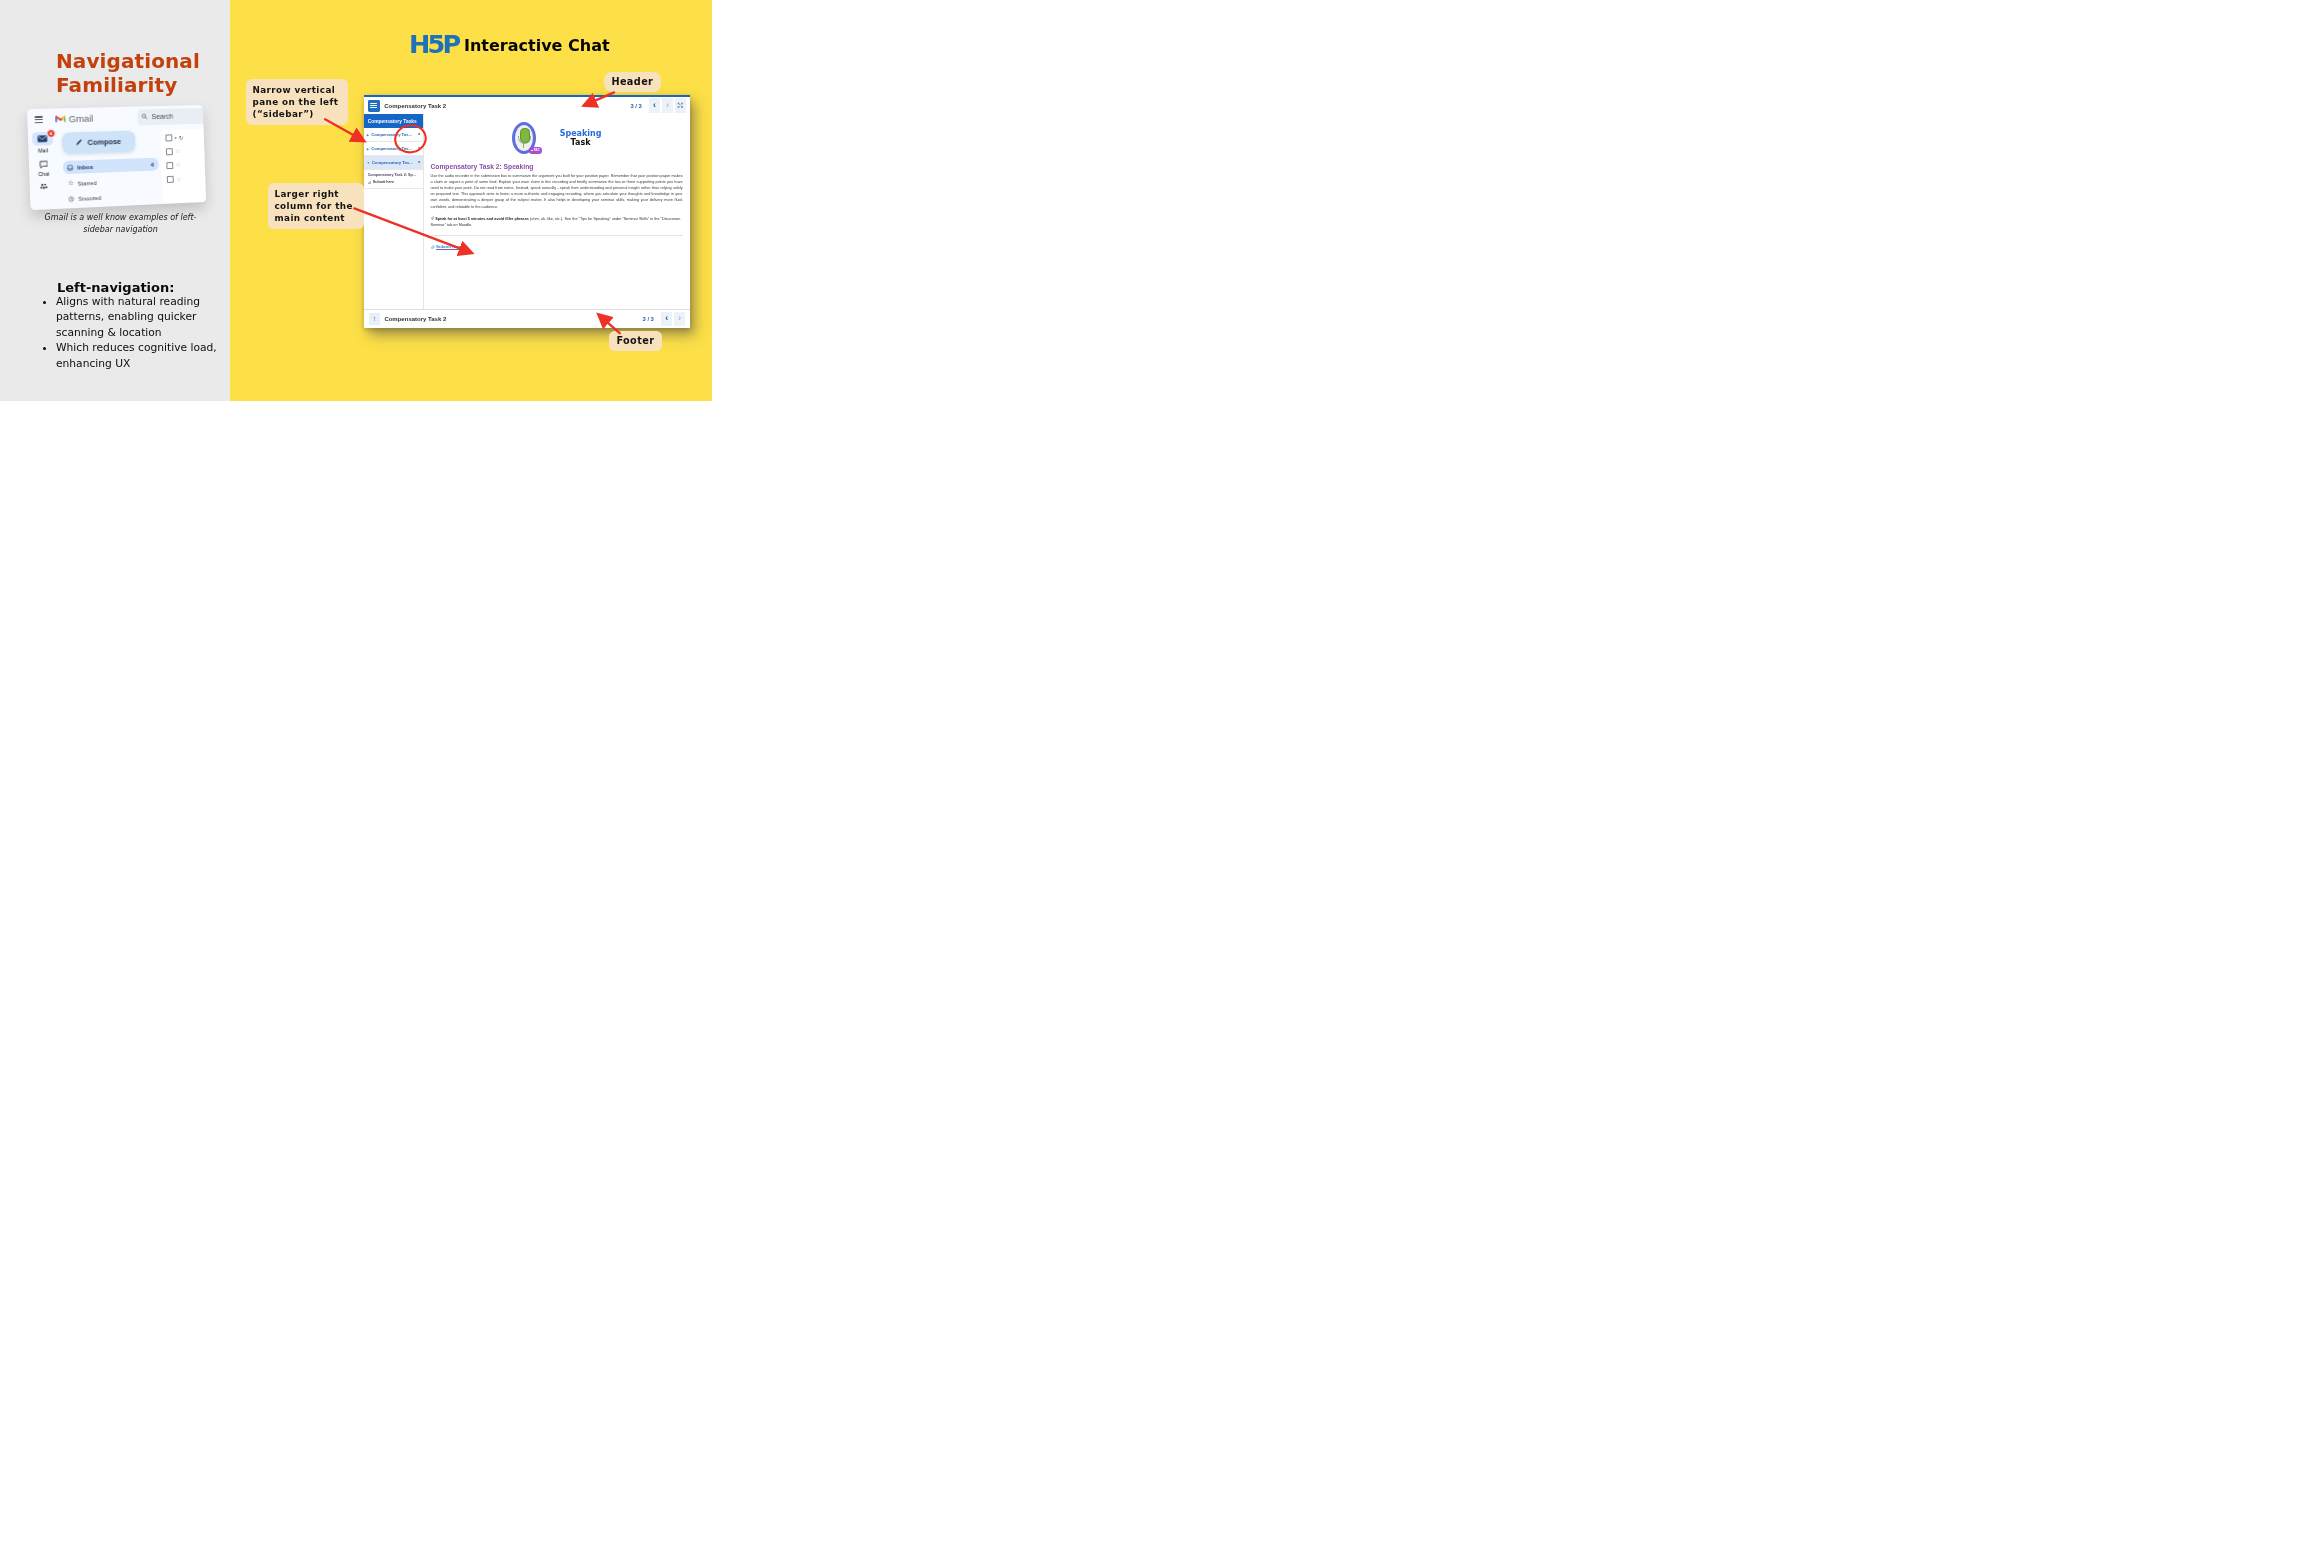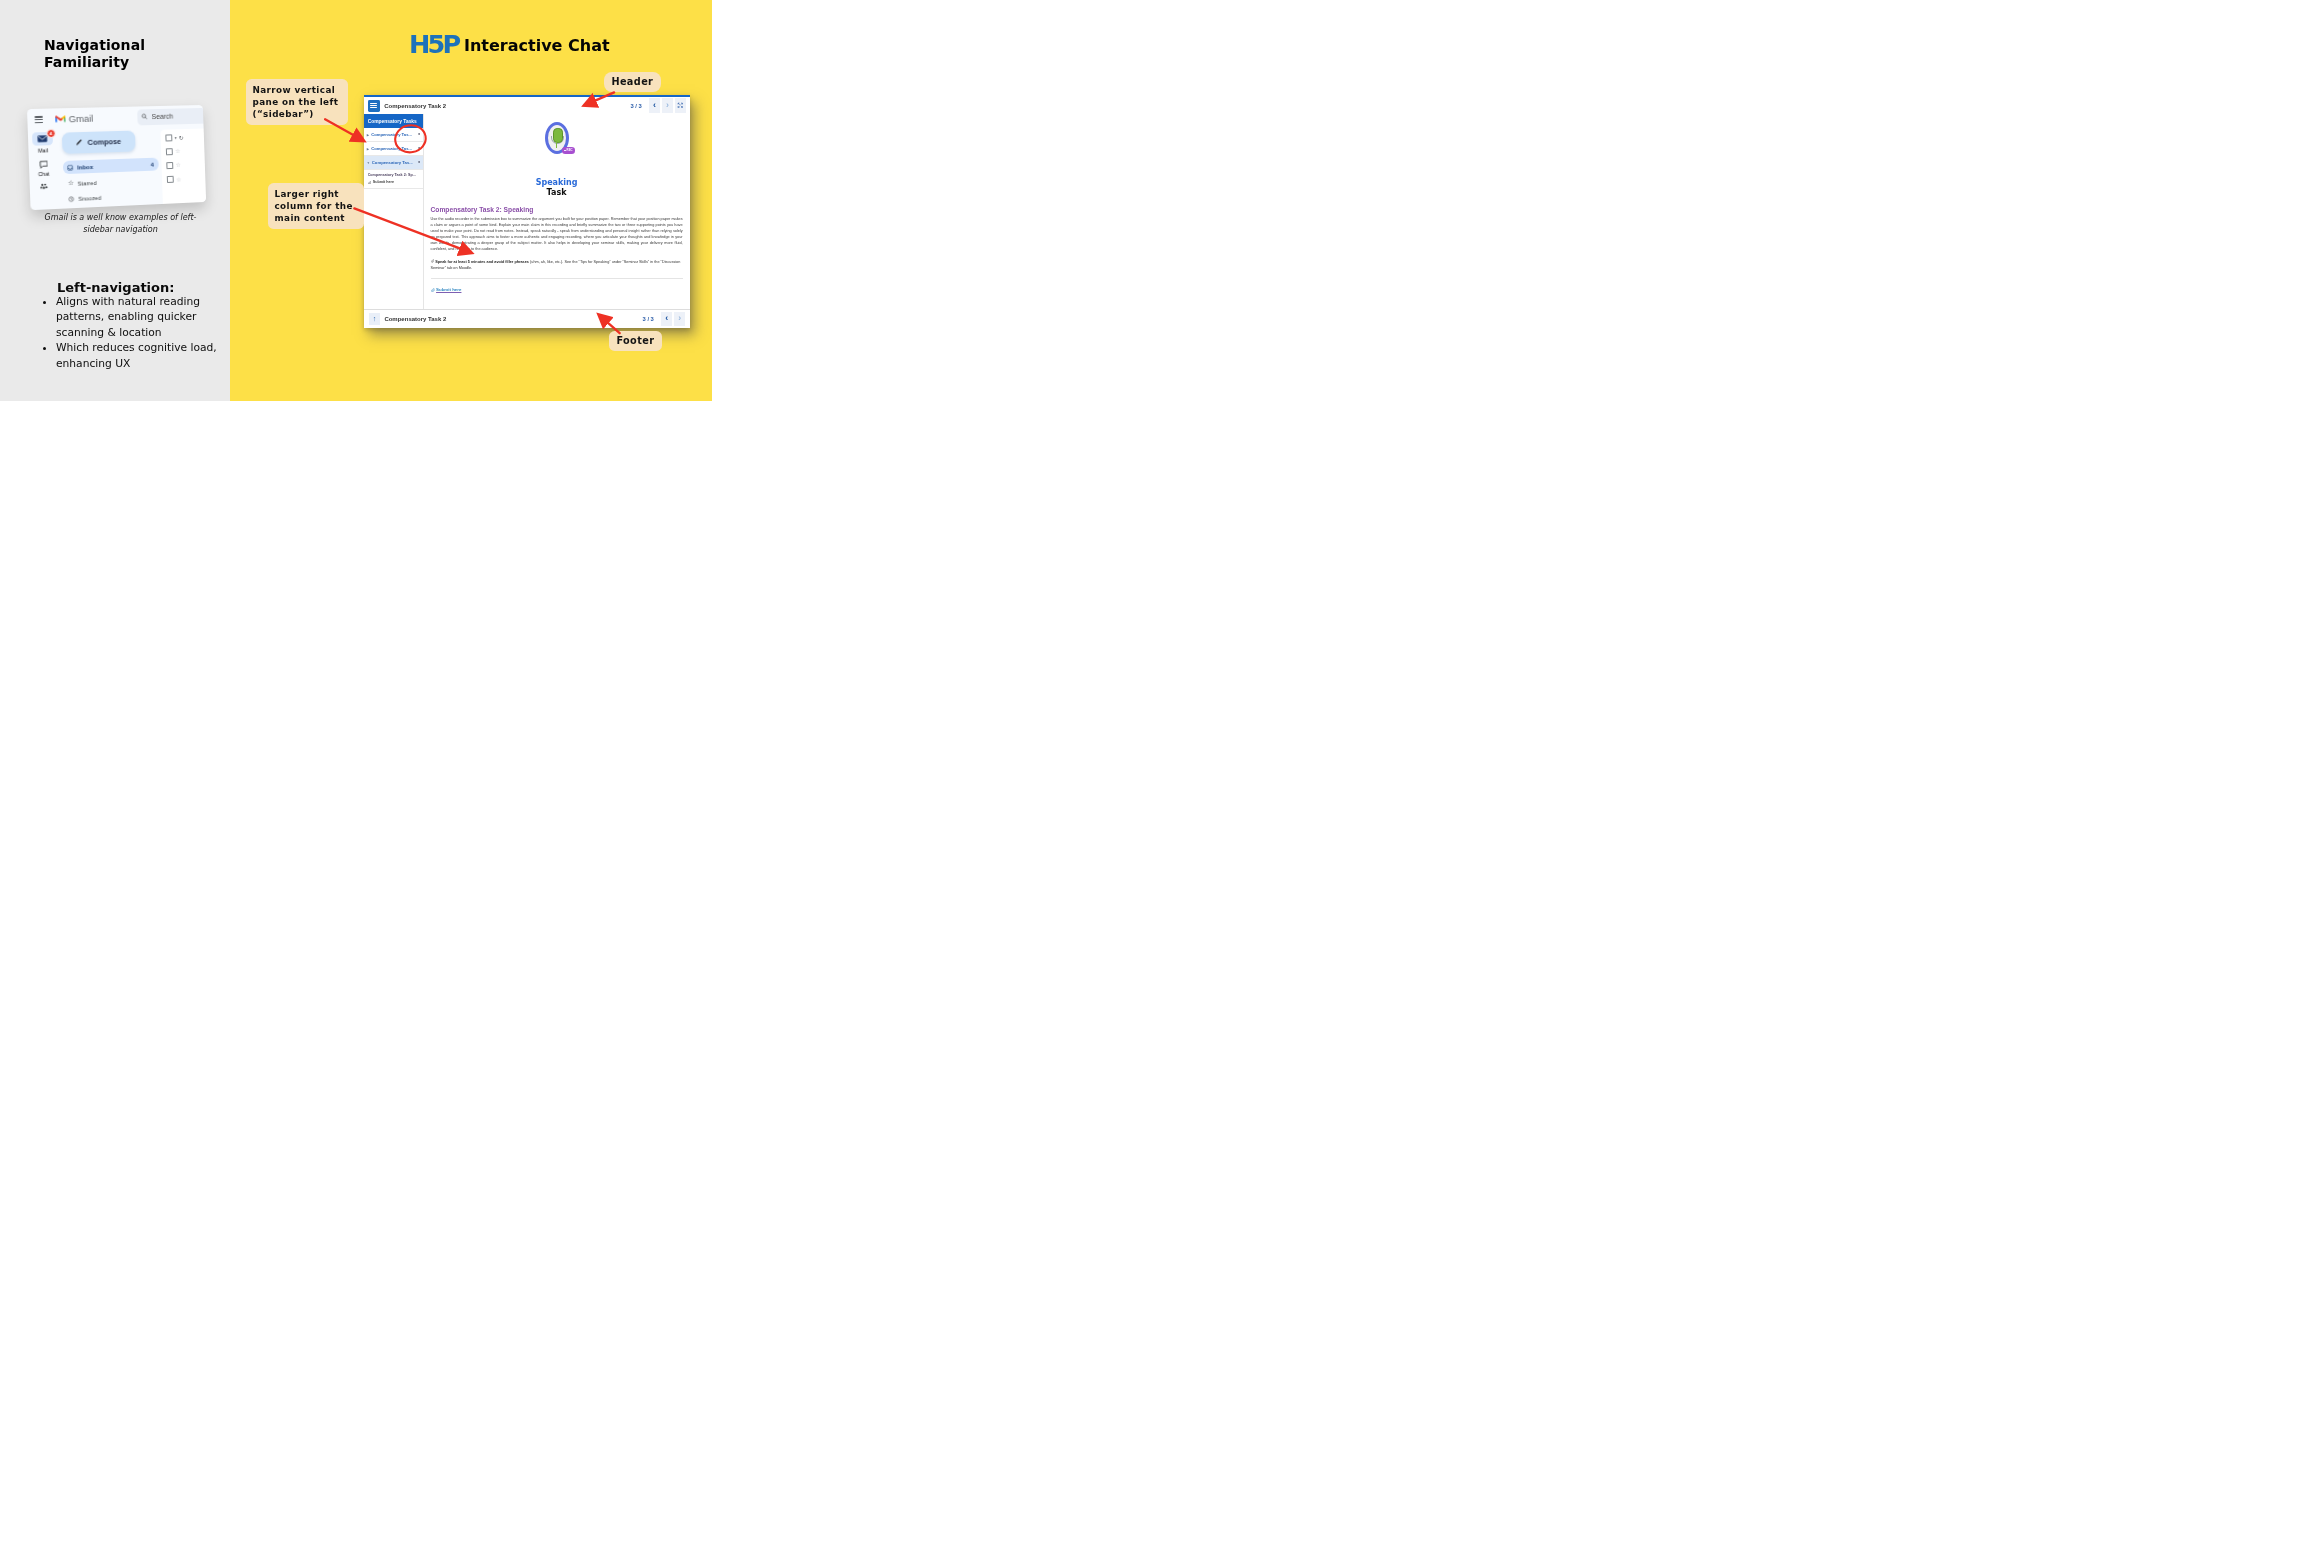--- a/index.html
+++ b/index.html
@@ -1,23 +1,23 @@
 <!DOCTYPE html>
 <html style="font-size:7.4px"><head>
 <meta charset="utf-8">
 <style>
   html,body{margin:0;padding:0;background:#fff;}
   .canvas{position:relative;width:712px;height:401px;overflow:hidden;
           font-family:"Liberation Sans",sans-serif;background:#fff;}
 
   
   .left-panel{position:absolute;left:0;top:0;width:230px;height:401px;background:#eaeaea;}
-  .slide-title{position:absolute;left:44px;top:37px;width:181px;margin:0;
-    font-family:"DejaVu Sans",sans-serif;font-size:14px;font-weight:800;
-    line-height:1.22;color:#000000;letter-spacing:0.1px;}
+  .slide-title{position:absolute;left:44px;top:37px;width:181px;margin:12px;
+    font-family:"DejaVu Sans",sans-serif;font-size:20px;font-weight:800;
+    line-height:1.22;color:#c2410c;letter-spacing:0.1px;}
   .caption{position:absolute;left:32px;top:212px;width:177px;margin:0;text-align:center;
     font-family:"DejaVu Sans",sans-serif;font-style:italic;font-size:8px;
     line-height:1.5;color:#161616;}
   .subheading{position:absolute;left:41px;top:264px;margin:16px;
     font-family:"DejaVu Sans",sans-serif;font-size:13px;font-weight:800;color:#0b0b0b;}
   .bullets{position:absolute;left:45px;top:294px;width:182px;margin:0;padding:0 0 0 11px;
     font-family:"DejaVu Sans",sans-serif;font-size:10.7px;line-height:1.44;color:#0d0d0d;}
 
   
   .gmail-card{position:absolute;left:30px;top:107px;width:177px;height:99px;
@@ -89,21 +89,21 @@
   .sb-item{height:13px;border-bottom:0.5px solid #e8e8e8;display:flex;align-items:center;
     padding:0 2.8px;gap:1.9px;cursor:pointer;background:#fff;}
   .sb-item.active{background:#dce8f7;}
   .sb-caret{font-size:3.2px;color:#6a7c96;}
   .sb-label{flex:1;font-size:4.2px;font-weight:bold;color:#2a66b8;white-space:nowrap;overflow:hidden;}
   .sb-dot{font-size:3.7px;color:#3c3c52;line-height:1;}
   .sb-subs{padding:3.2px 3.7px 3.7px 3.7px;border-bottom:0.5px solid #e8e8e8;}
   .sb-sub0{font-size:3.7px;color:#4a3f5e;font-weight:bold;margin-bottom:3.2px;white-space:nowrap;overflow:hidden;}
   .sb-sub1{font-size:3.7px;color:#3f3f3f;font-weight:bold;display:flex;align-items:center;gap:1.4px;cursor:pointer;}
   .bk-content{flex:1;padding:5.6px 7.4px 0 6.5px;overflow:hidden;}
-  .task-graphic{display:flex;justify-content:center;align-items:center;gap:24px;margin-top:2.8px;flex-direction:column;}
+  .task-graphic{display:flex;justify-content:center;align-items:center;gap:24px;margin-top:2.8px;}
   .mic-wrap{position:relative;width:24px;height:32px;}
   .mic-oval{position:absolute;inset:0;border:3.2px solid #5b6fe0;border-radius:50%;background:#f0f0f0;}
   .mic-body{position:absolute;left:8px;top:6px;width:8px;height:13px;background:#7cb93e;
     border:0.5px solid #5d9428;border-radius:4.2px;}
   .mic-stem{position:absolute;left:11.4px;top:19.5px;width:1.4px;height:6.5px;background:#7cb93e;}
   .mic-arc{position:absolute;left:6px;top:14px;width:11.6px;height:6.5px;border:0.9px solid #9aa6ad;
     border-top:none;border-radius:0 0 6.5px 6.5px;}
   .rec-badge{position:absolute;right:-6.5px;bottom:0.9px;background:#a74fd0;color:#fff;
     font-size:2.8px;font-weight:bold;padding:1.2px 2.3px;border-radius:3.2px;display:flex;
     align-items:center;gap:0.9px;letter-spacing:0.1px;}

